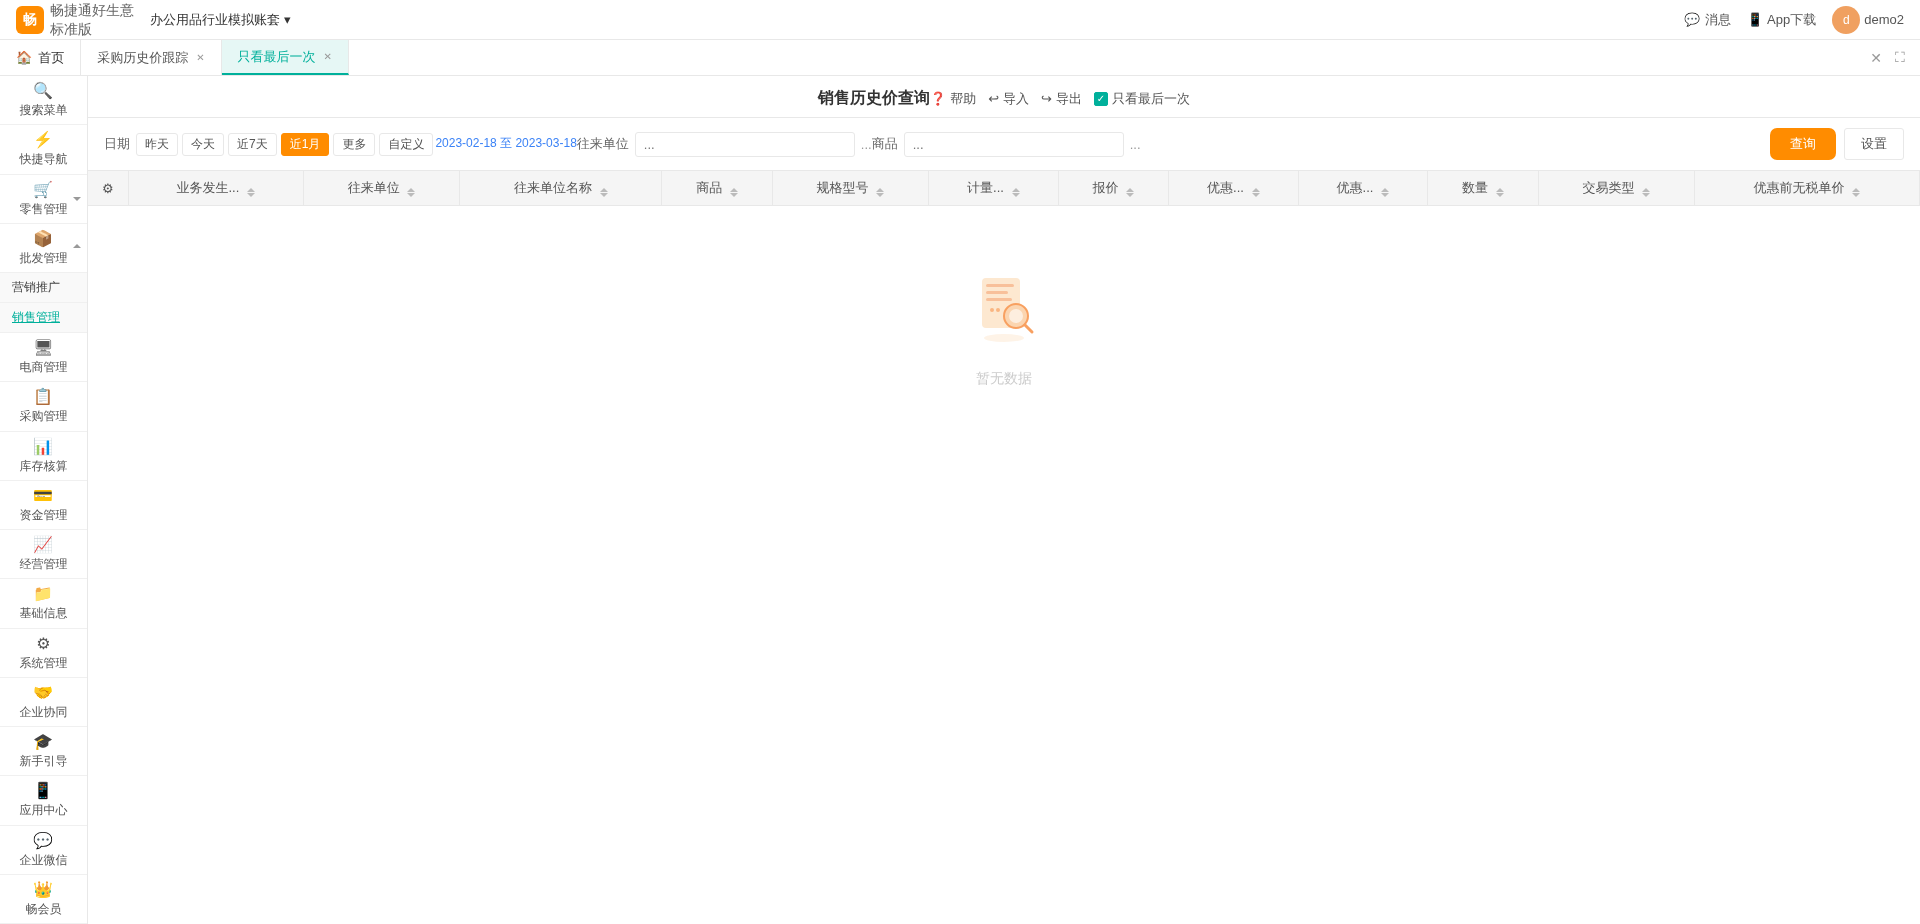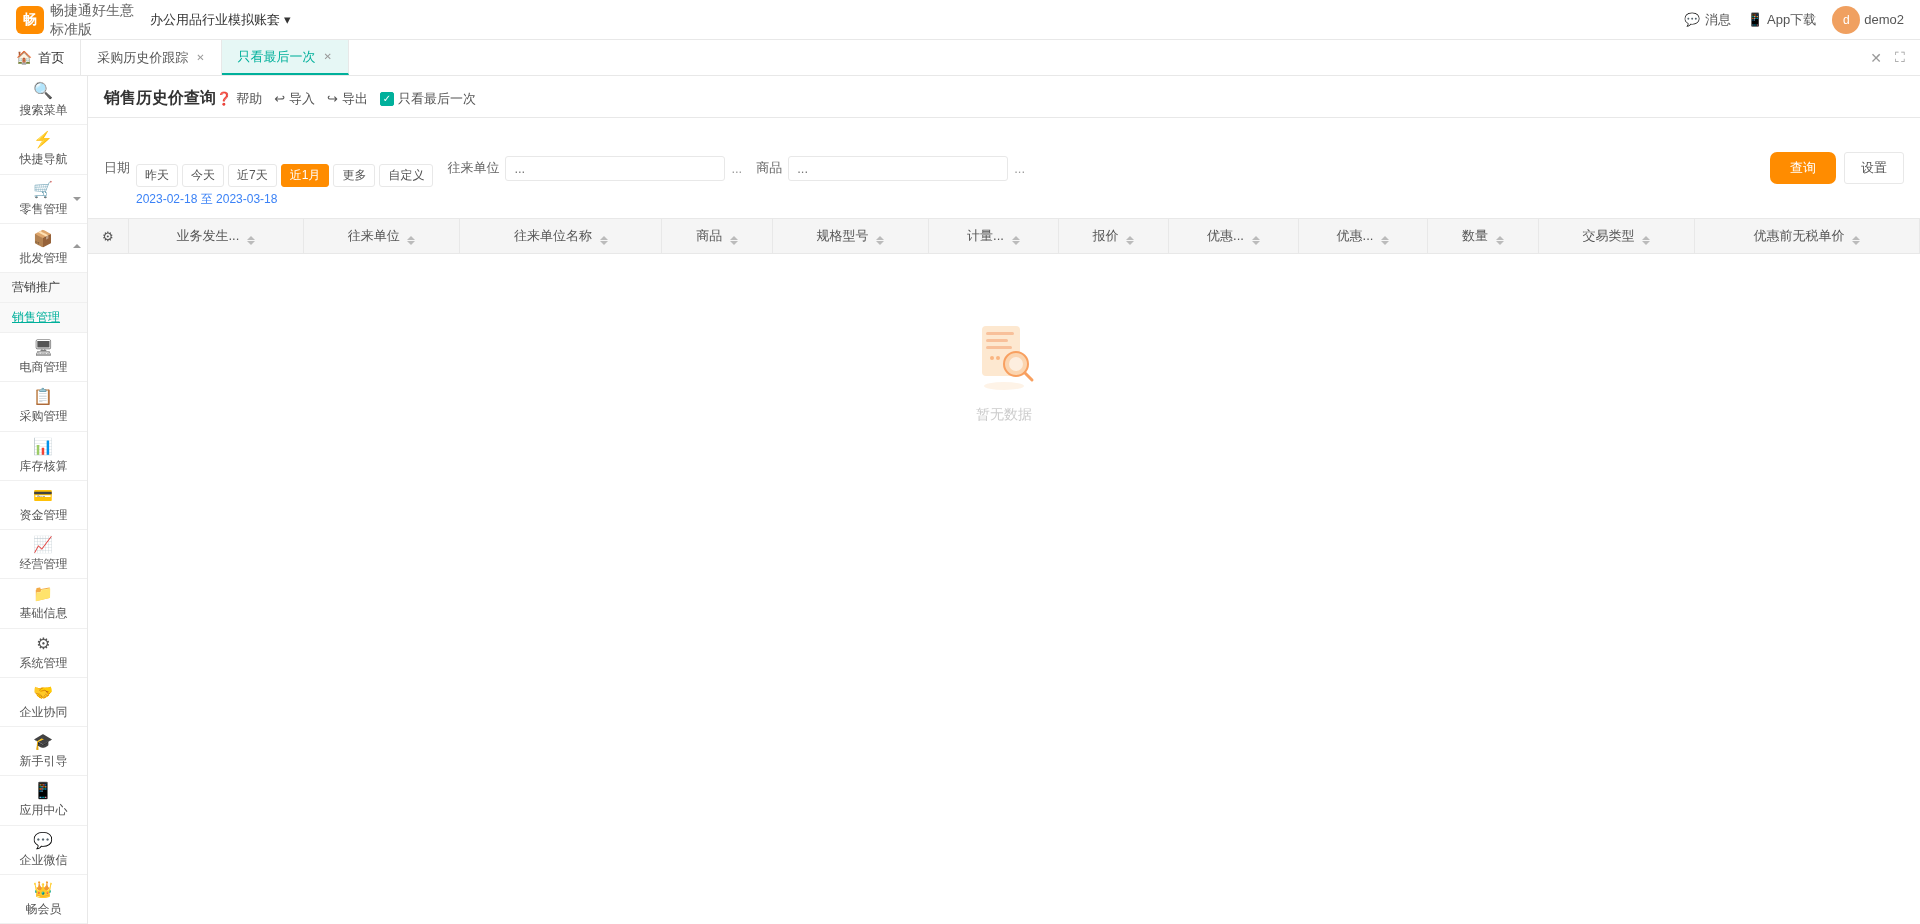--- a/index.html
+++ b/index.html
@@ -194,21 +194,21 @@
       margin: 0;
       overflow: hidden;
       display: flex;
       flex-direction: column;
     }
 
     
     .page-header {
       display: flex;
       align-items: center;
-      justify-content: flex-start;
+      justify-content: center;
       padding: 12px 16px 8px;
       border-bottom: 1px solid #e8e8e8;
       flex-shrink: 0;
     }
     .page-title {
       font-size: 16px;
       font-weight: 600;
       color: #333;
     }
     .page-actions {
@@ -241,21 +241,21 @@
     }
 
     
     .filter-bar {
       padding: 10px 16px;
       background: #fff;
       border-bottom: 1px solid #e8e8e8;
       display: flex;
       align-items: center;
       flex-wrap: wrap;
-      gap: 14px;
+      gap: 0;
       flex-shrink: 0;
     }
     .filter-group {
       display: flex;
       align-items: center;
       gap: 6px;
     }
     .filter-label {
       color: #666;
       font-size: 13px;
@@ -321,23 +321,22 @@
       cursor: pointer;
       font-size: 13px;
     }
     .filter-right {
       margin-left: auto;
       display: flex;
       gap: 8px;
     }
     .date-filters-container {
       display: flex;
-      flex-direction: column;
+      flex-direction: row;
       gap: 2px;
-      margin-top: 36px;
     }
 
     
     .table-container {
       flex: 1;
       overflow: auto;
     }
     table {
       width: 100%;
       border-collapse: collapse;
@@ -377,21 +376,21 @@
 
     
     .empty-state {
       flex: 1;
       display: flex;
       flex-direction: column;
       align-items: center;
       justify-content: flex-end;
       color: #ccc;
       font-size: 14px;
-      gap: 12px;
+      gap: 24px;
       padding: 60px 0;
     }
     .empty-icon {
       width: 80px; height: 80px;
       position: relative;
     }
   </style>
 </head>
 <body>
 

